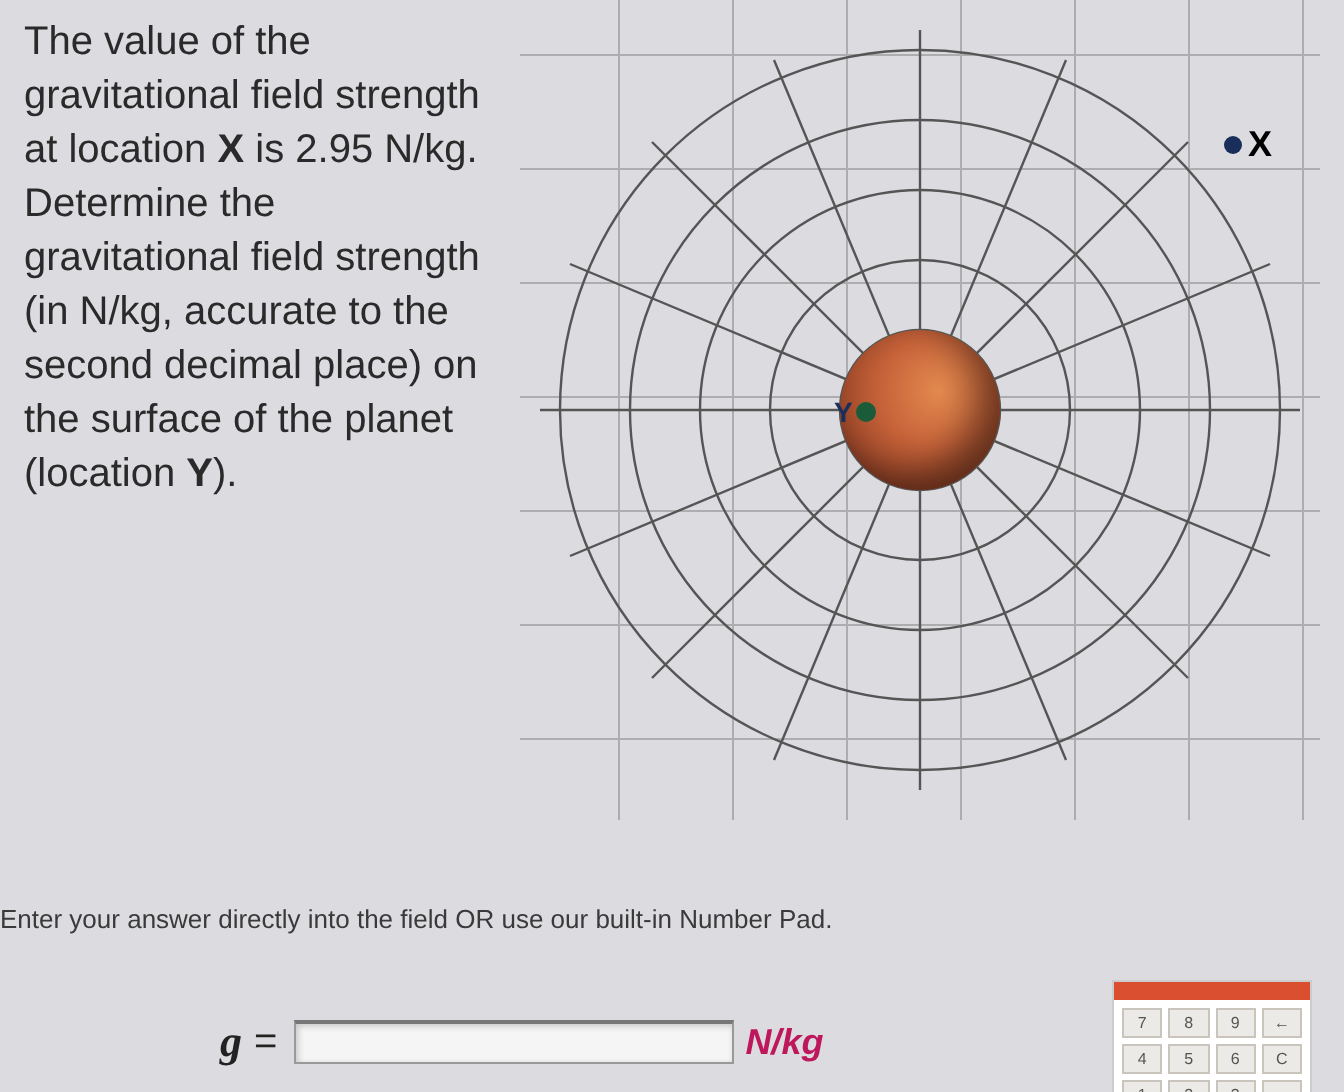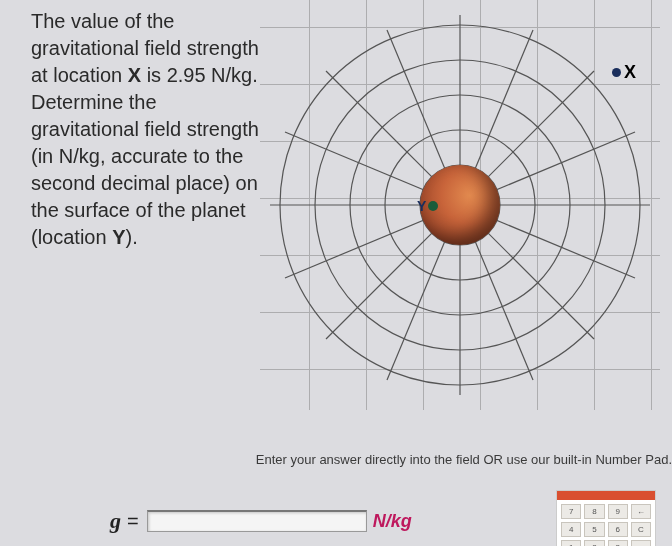--- a/index.html
+++ b/index.html
@@ -11,21 +11,20 @@
       position: relative;
       overflow: hidden;
     }
     .content { display: flex; padding: 8px 12px; }
     .question {
       width: 245px;
       font-size: 20px;
       line-height: 1.35;
       color: #2a2a2a;
       padding-right: 8px;
-      margin-left: 19px;
     }
     .diagram-wrap {
       position: absolute;
       left: 260px;
       top: 0px;
       width: 400px;
       height: 410px;
     }
     .grid-bg {
       position: absolute;
@@ -68,21 +67,21 @@
       font-weight: bold; font-size: 14px; color: #1a2e5c;
     }
     .marker-y .dot {
       width: 10px; height: 10px; border-radius: 50%;
       background: #1a5c3a; margin-left: 2px;
     }
     .instruction {
       position: absolute;
       top: 452px;
       left: 0; right: 0;
-      text-align: right;
+      text-align: left;
       font-size: 13px;
       color: #3a3a3a;
     }
     .answer-row {
       position: absolute;
       top: 508px;
       left: 110px;
       display: flex;
       align-items: center;
     }

